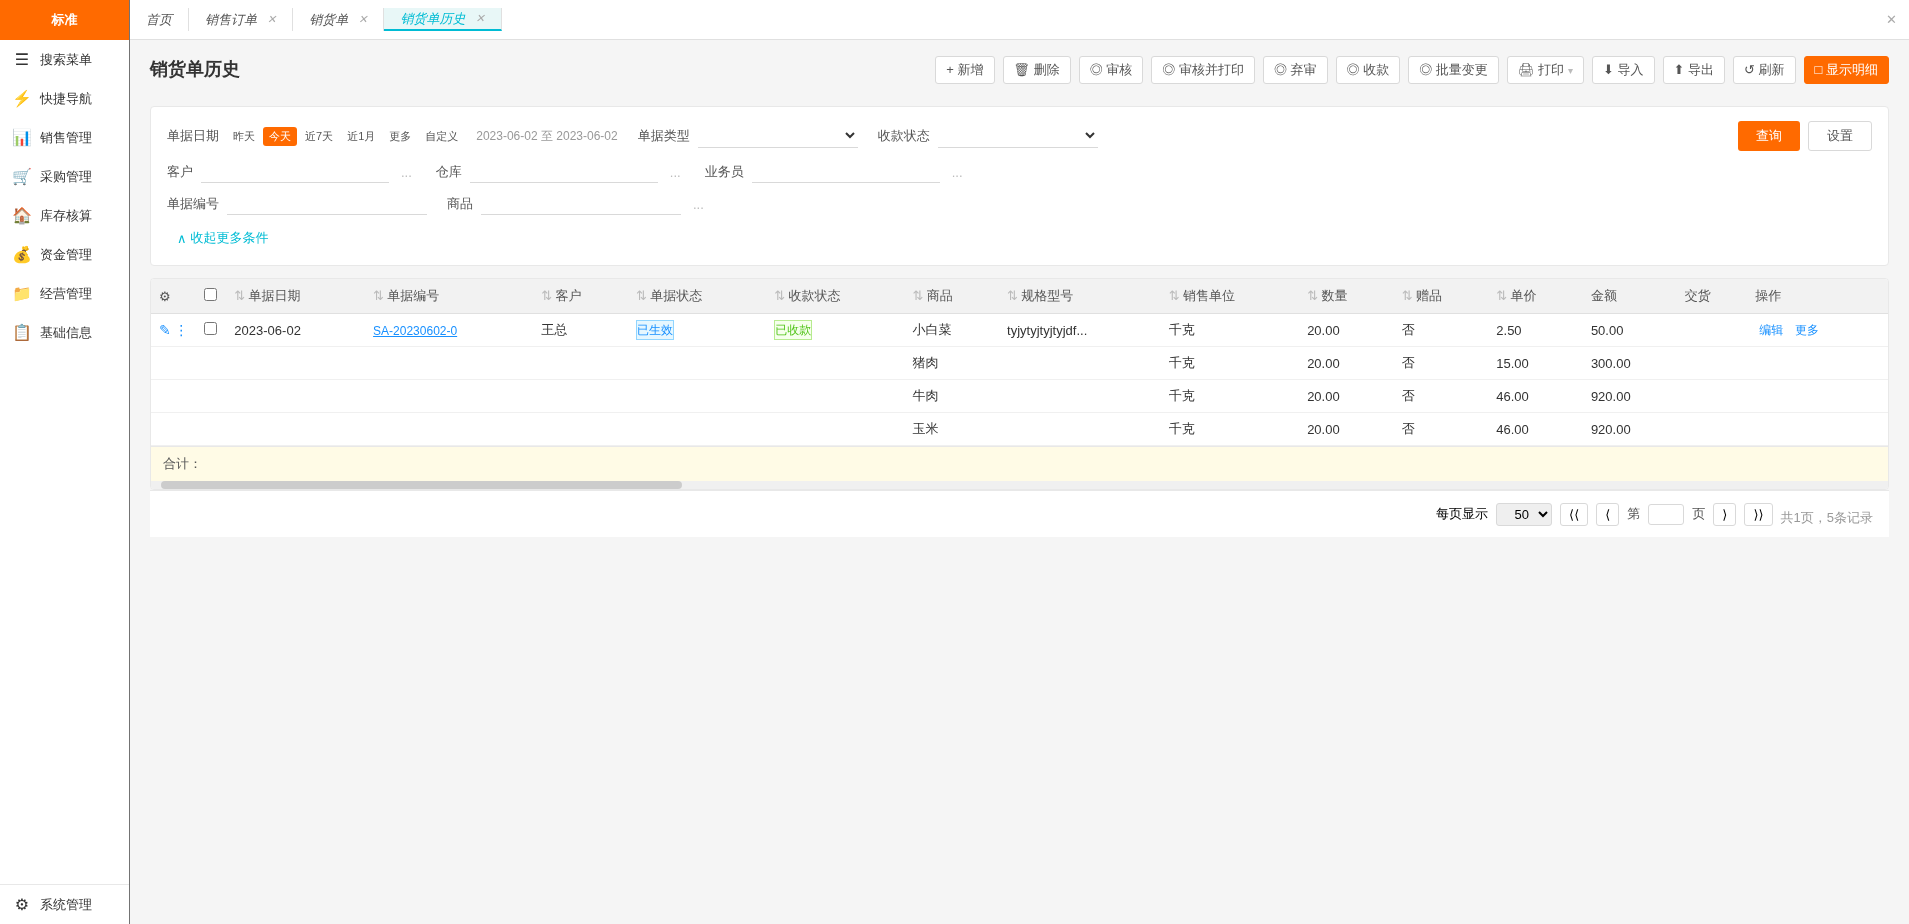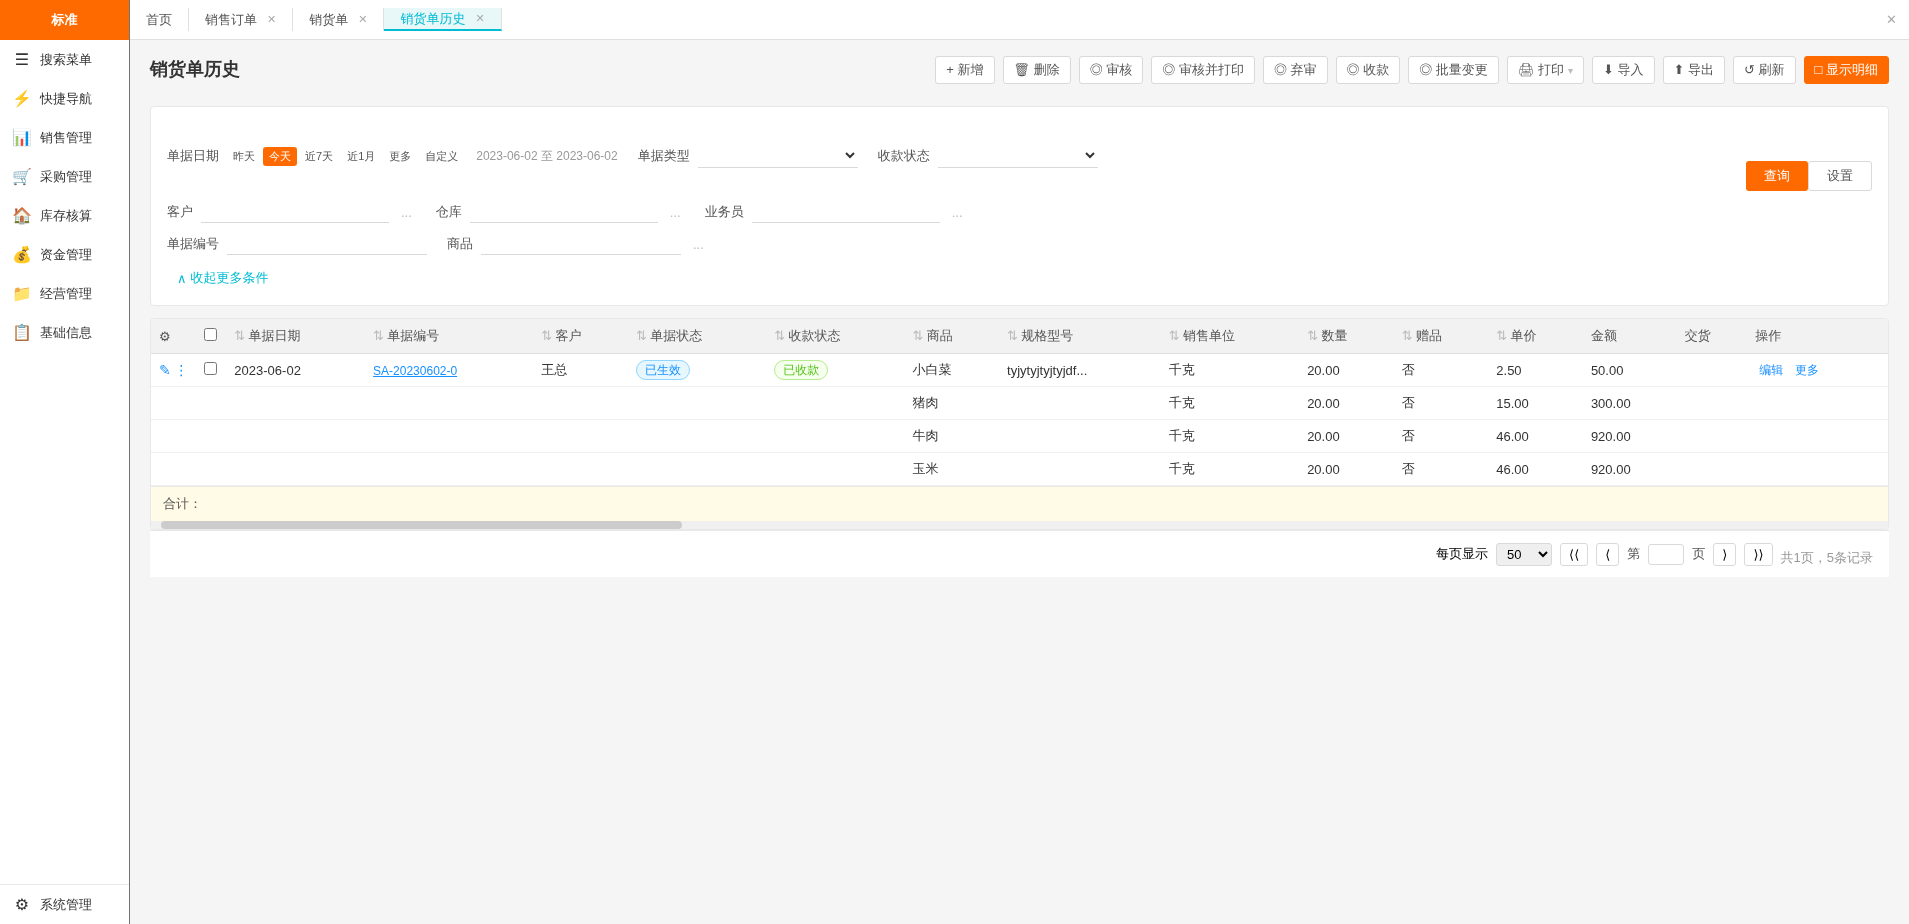--- a/index.html
+++ b/index.html
@@ -11,21 +11,21 @@
     .sidebar-item { display: flex; align-items: center; padding: 10px 12px; cursor: pointer; color: #333; gap: 8px; }
     .sidebar-item .icon { font-size: 16px; width: 20px; text-align: center; }
     .sidebar-item .label { font-size: 13px; }
     .sidebar-bottom { margin-top: auto; border-top: 1px solid #e8e8e8; }
 
     
     .main { flex: 1; display: flex; flex-direction: column; overflow: hidden; }
 
     
     .tab-bar { height: 40px; background: #fff; border-bottom: 1px solid #e0e0e0; display: flex; align-items: center; padding: 0 0; flex-shrink: 0; }
-    .tab-item { height: 23px; padding: 0 16px; display: flex; align-items: center; gap: 6px; cursor: pointer; color: #555; border-right: 1px solid #e0e0e0; font-size: 13px; white-space: nowrap; }
+    .tab-item { height: 23px; padding: 0 16px; display: flex; align-items: center; gap: 6px; cursor: pointer; color: #555; border-right: 1px solid #e0e0e0; font-size: 13px; white-space: nowrap; font-style: italic; }
     .tab-item.active { background: #e8f7f7; color: #00bcd4; border-bottom: 2px solid #00bcd4; }
     .tab-item .close { font-size: 11px; color: #aaa; margin-left: 4px; cursor: pointer; }
     .tab-bar-right { margin-left: auto; padding-right: 12px; display: flex; align-items: center; gap: 8px; }
 
     
     .content { flex: 1; overflow-y: auto; padding: 16px 20px; background: #f5f5f5; }
 
     
     .page-title { font-size: 18px; font-weight: bold; color: #333; margin-bottom: 14px; }
 
@@ -51,36 +51,36 @@
     .filter-dots { color: #bbb; cursor: pointer; padding: 0 4px; }
     .collapse-btn { color: #00bcd4; cursor: pointer; font-size: 12px; display: flex; align-items: center; gap: 4px; padding: 4px 10px; }
 
     
     .table-wrapper { background: #fff; border: 1px solid #e8e8e8; border-radius: 4px; overflow: hidden; }
     table { width: 100%; border-collapse: collapse; }
     thead tr { background: #f2f2f2; }
     th { padding: 8px 8px; text-align: left; color: #555; font-weight: 500; font-size: 12px; border-bottom: 1px solid #e0e0e0; white-space: nowrap; }
     th .sort { color: #bbb; cursor: pointer; }
     td { padding: 7px 8px; color: #333; font-size: 13px; border-bottom: 1px solid #f0f0f0; white-space: nowrap; }
-    .status-badge { padding: 2px 8px; border-radius: 10px; font-size: 12px; }
+    .status-badge { padding: 2px 0; border-radius: 0; font-size: 12px; }
     .status-valid { background: #e6f7ff; color: #1890ff; border: 1px solid #91d5ff; }
     .status-collected { background: #f6ffed; color: #52c41a; border: 1px solid #b7eb8f; }
     .link { color: #1890ff; cursor: pointer; text-decoration: underline; font-size: 12px; }
 
     
     .summary-row { display: flex; align-items: center; padding: 8px 12px; background: #fffbe6; border-top: 1px solid #e8e8e8; font-size: 13px; }
     .summary-label { color: #555; min-width: 80px; }
     .summary-val { font-weight: bold; color: #333; }
 
     
     .pagination-bar { display: flex; align-items: center; justify-content: flex-end; padding: 10px 16px; background: #fff; border-top: 1px solid #e8e8e8; gap: 8px; font-size: 13px; }
     .page-btn { padding: 3px 8px; border: 1px solid #d9d9d9; background: #fff; cursor: pointer; border-radius: 3px; font-size: 13px; }
     .page-input { width: 36px; text-align: center; border: 1px solid #d9d9d9; border-radius: 3px; padding: 2px 4px; font-size: 13px; }
     .page-info { color: #999; margin-top: 8px; }
-    .per-page-select { border: 1px solid #d9d9d9; border-radius: 3px; padding: 2px 6px; font-size: 13px; }
+    .per-page-select { border: 1px solid #d9d9d9; border-radius: 3px; padding: 2px 6px; font-size: 13px; text-align: right; }
     .checkbox-col { width: 30px; }
     .ops-btn { font-size: 12px; color: #1890ff; cursor: pointer; padding: 1px 4px; }
 
     
     .drop-arrow { color: #bbb; font-size: 10px; }
 
     
     .select-with-arrow { display: flex; align-items: center; border-bottom: 1px solid #d9d9d9; min-width: 160px; }
     .select-with-arrow select { border: none; outline: none; background: transparent; font-size: 13px; flex: 1; }
   </style>
@@ -226,21 +226,21 @@
 
         <div class="filter-item">
           <span class="filter-label">收款状态</span>
           <div class="select-with-arrow">
             <select class="filter-select">
               <option value=""></option>
             </select>
           </div>
         </div>
 
-        <div style="display:flex;margin-left:auto;margin-top:40px;">
+        <div style="display:flex;gap:8px;margin-left:auto;">
           <button class="btn btn-query">
             <span>查询</span>
           </button>
           <button class="btn btn-setting">
             <span>设置</span>
           </button>
         </div>
       </div>
 
       <div class="filter-row">

